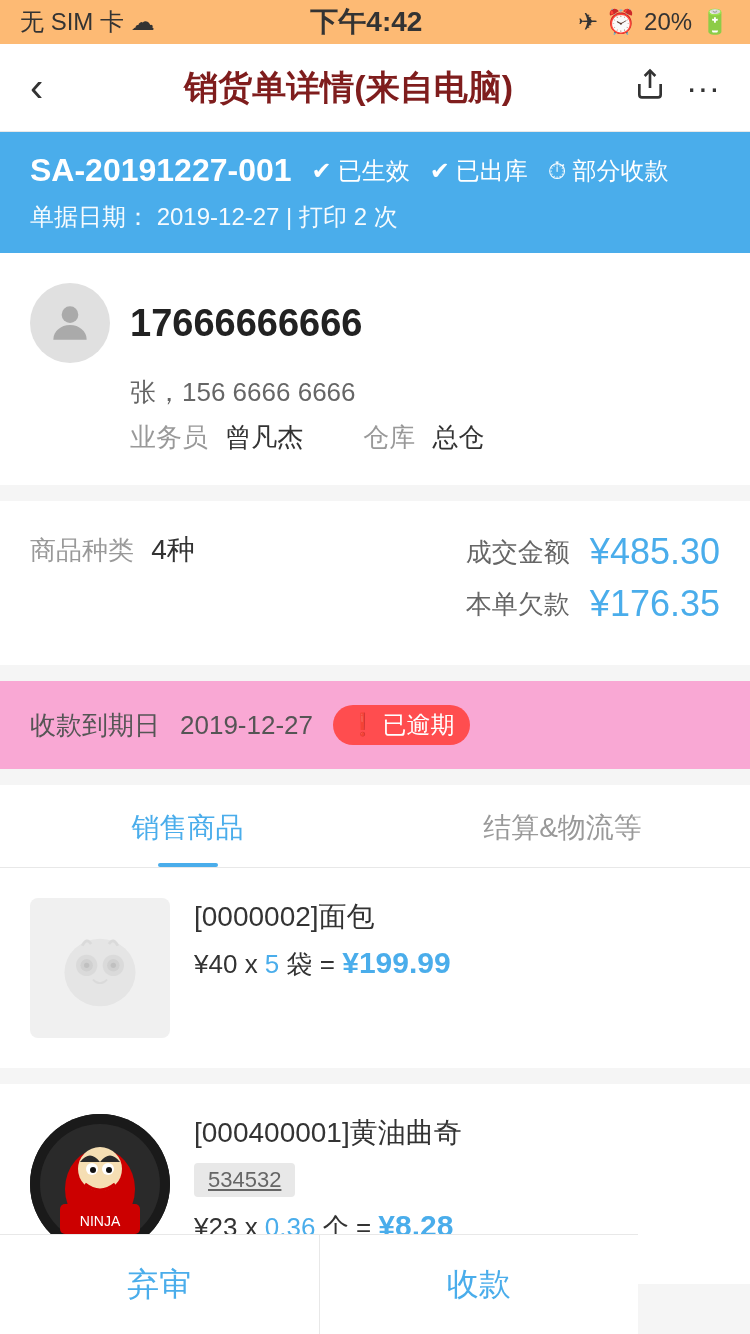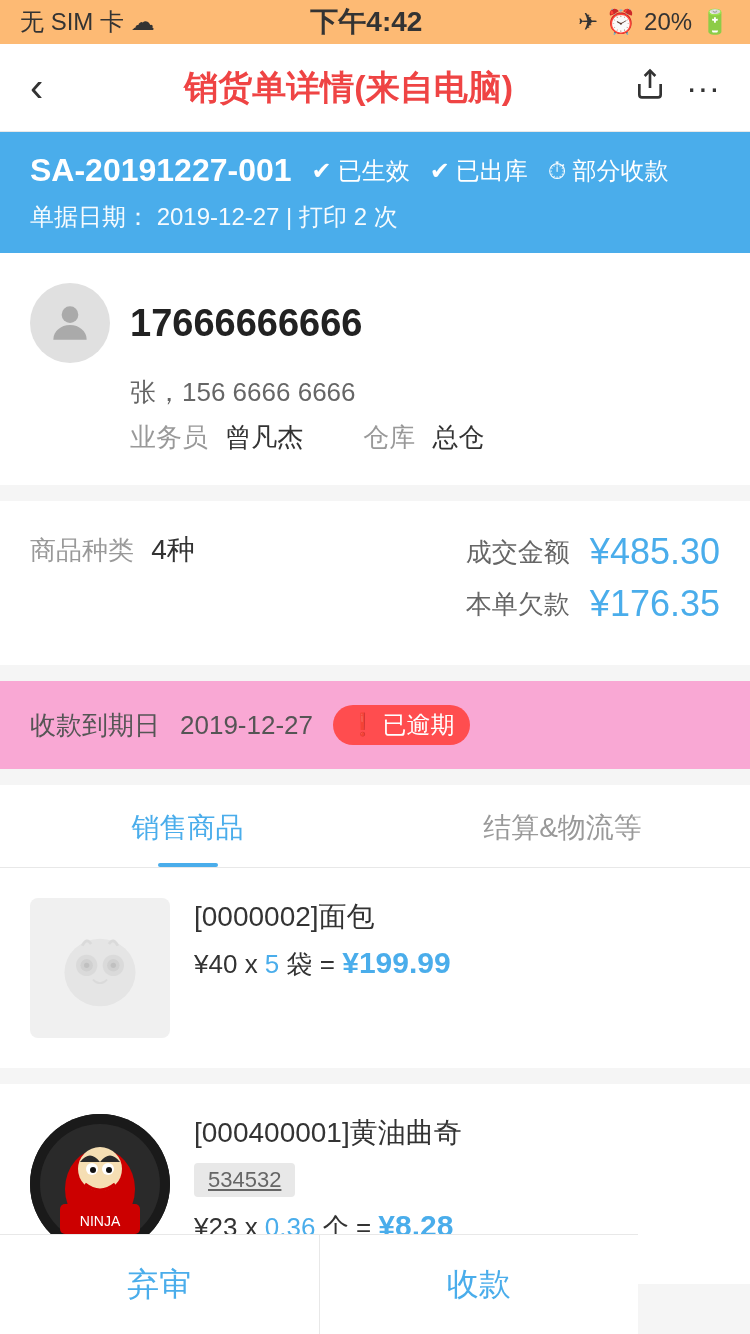--- a/index.html
+++ b/index.html
@@ -43,21 +43,21 @@
       font-size: 40px;
       color: #333;
       cursor: pointer;
       margin-right: 20px;
     }
     .nav-title {
       flex: 1;
       text-align: center;
       font-size: 34px;
       font-weight: 600;
-      color: #ef4444;
+      color: #7f1d1d;
     }
     .nav-right {
       display: flex;
       align-items: center;
       gap: 20px;
       color: #333;
       font-size: 34px;
     }
 
     

